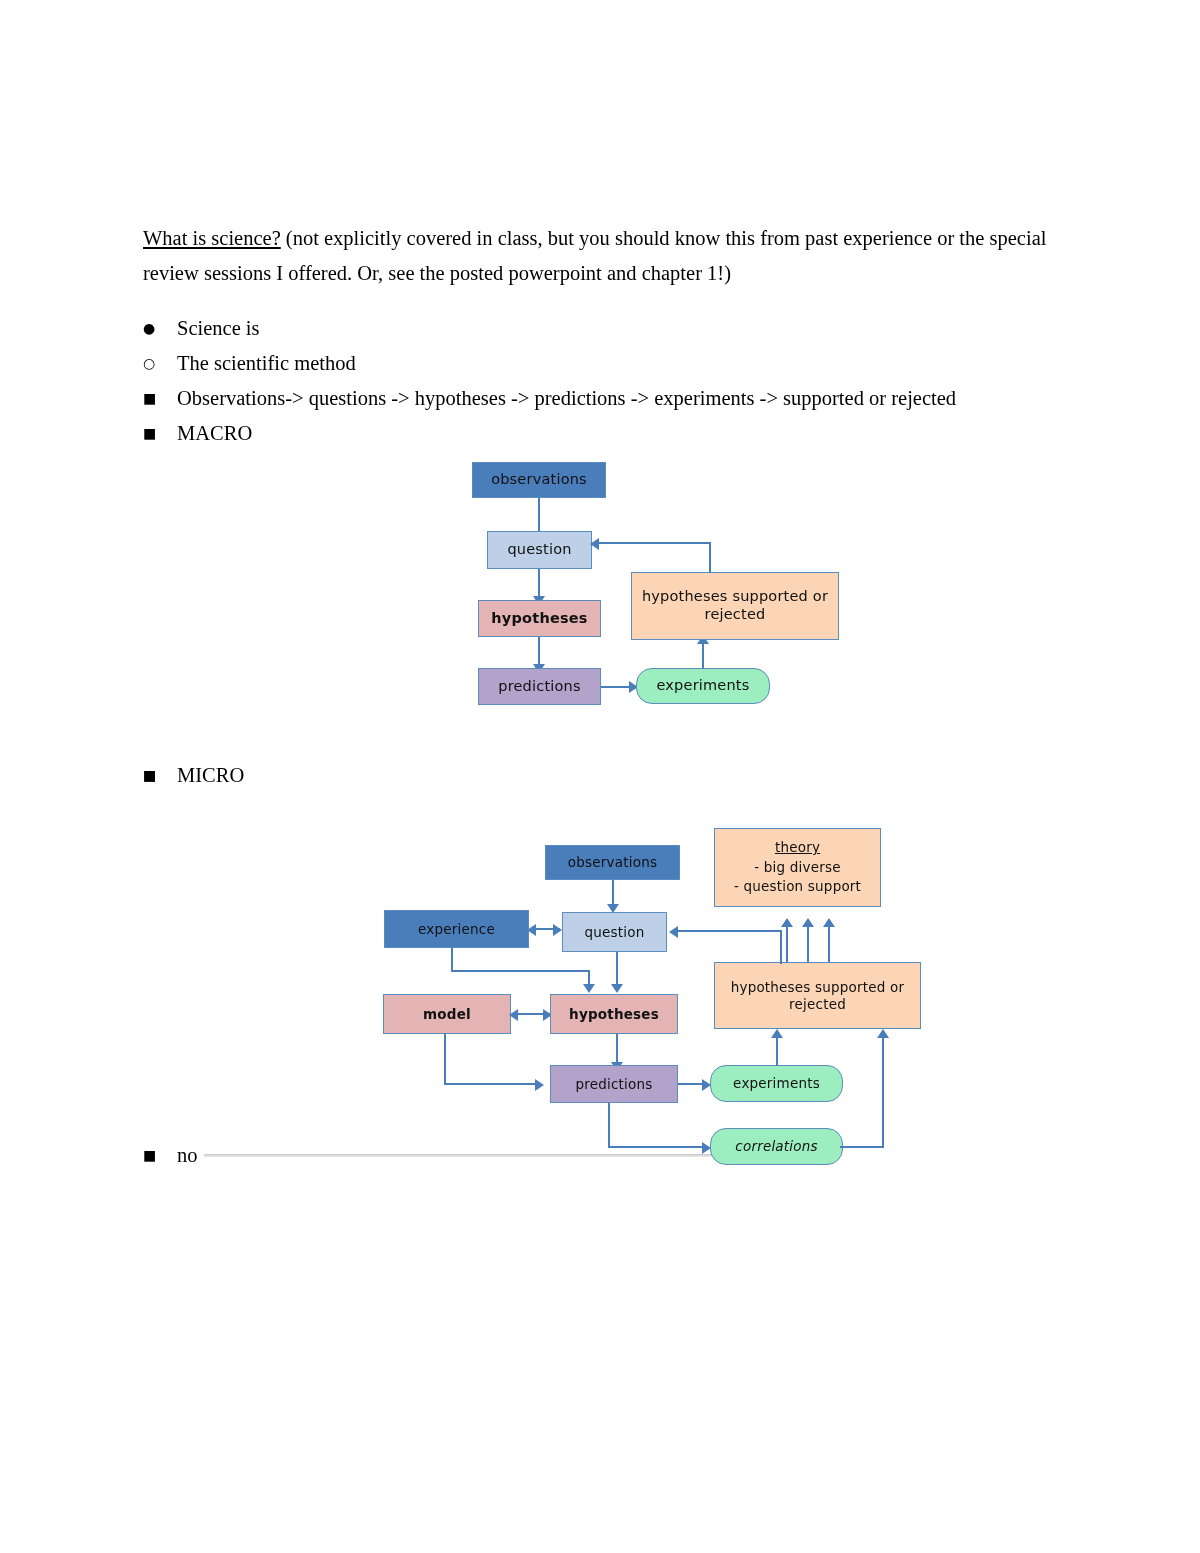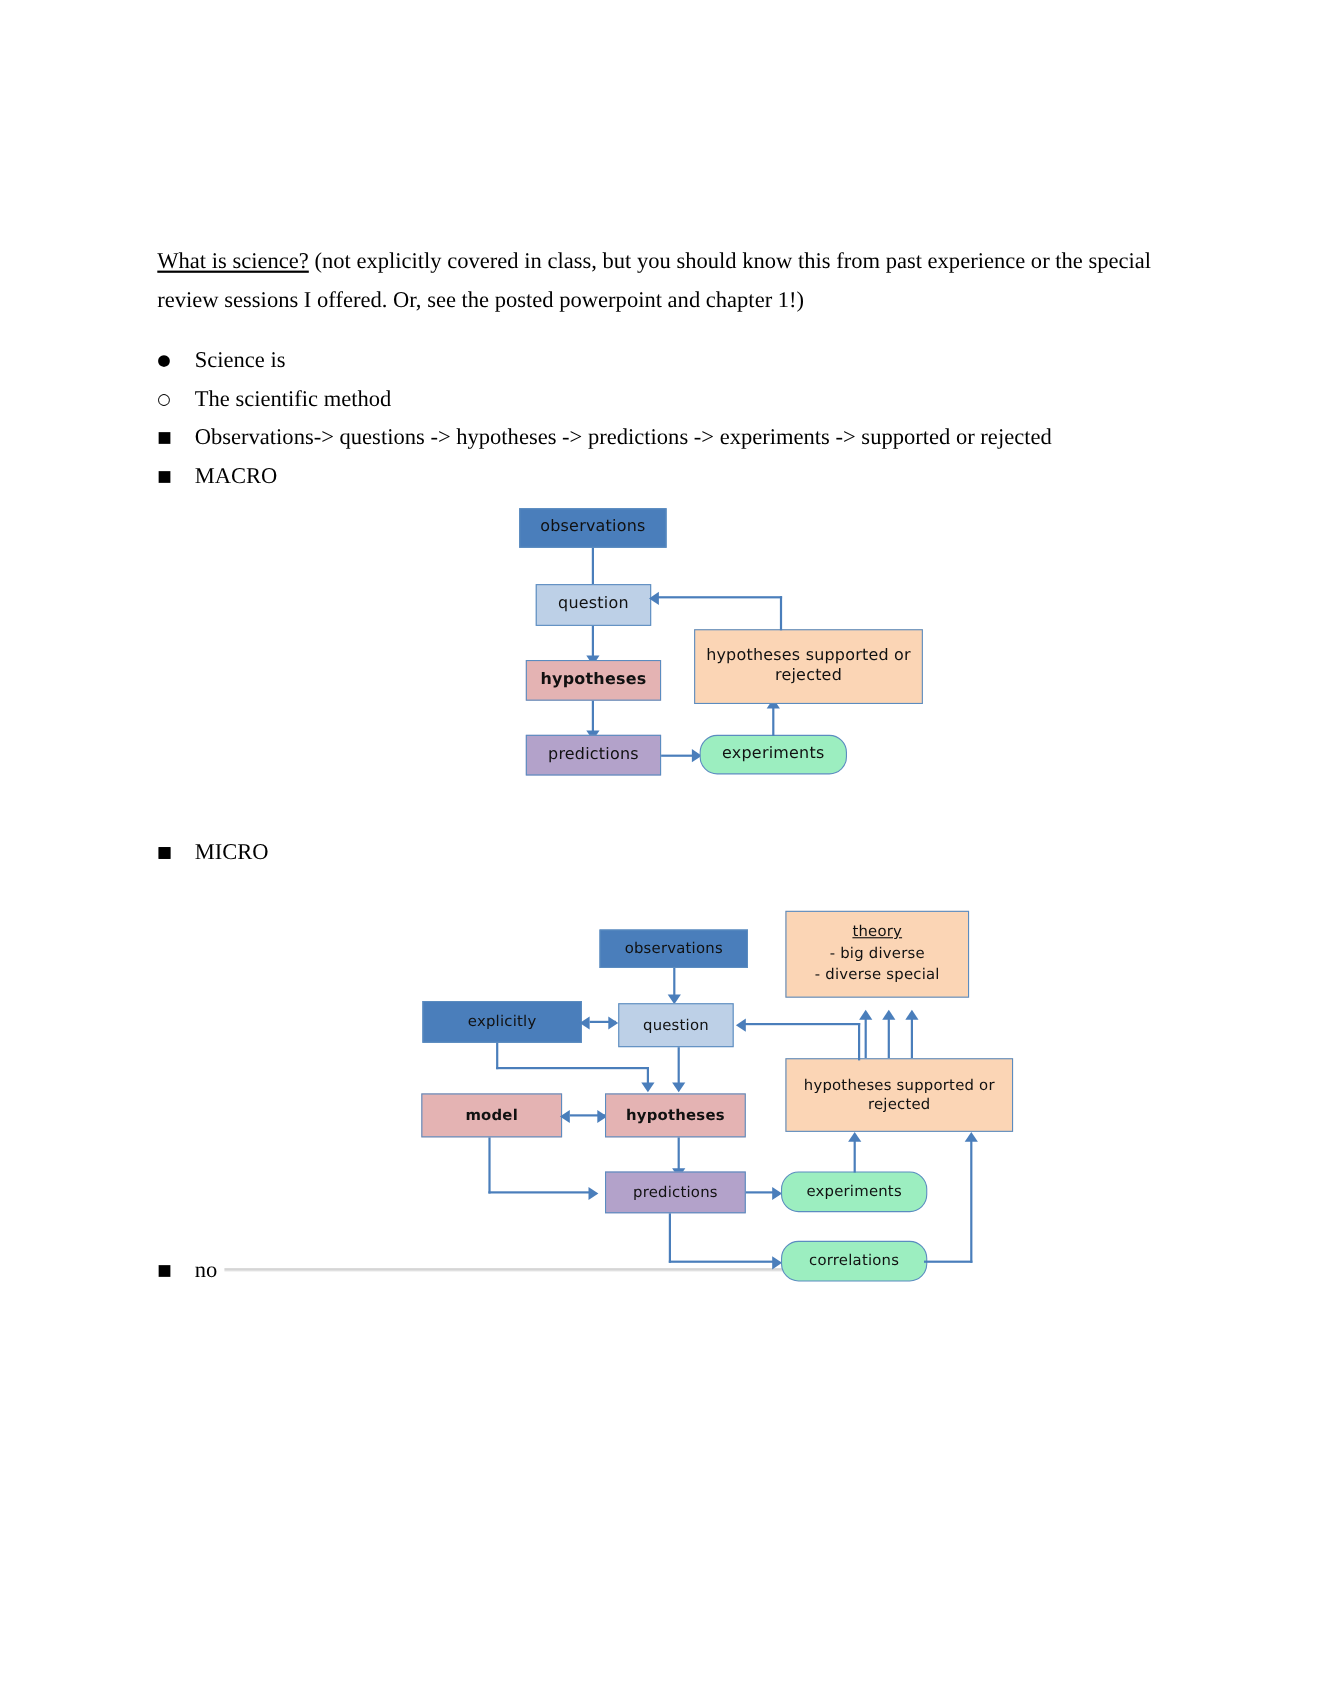--- a/index.html
+++ b/index.html
@@ -219,33 +219,33 @@
   <div class="node n-darkblue" style="left:165px; top:25px; width:135px; height:35px; font-size:13.5px;">
     <span>observations</span>
   </div>
   <div class="seg v" style="left:232px; top:60px; height:28px;"></div>
   <div class="arrow down" style="left:227px; top:84px;"></div>
 
   <div class="node n-peach" style="left:334px; top:8px; width:167px; height:79px; flex-direction:column;">
     <div class="theory-body">
       <span class="ln theory-title">theory</span>
       <span class="ln">- big diverse</span>
-      <span class="ln">- diverse special</span>
+      <span class="ln">- question support</span>
     </div>
   </div>
 
   <div class="seg v" style="left:406px; top:104px; height:38px;"></div>
   <div class="arrow up" style="left:401px; top:98px;"></div>
   <div class="seg v" style="left:427px; top:104px; height:38px;"></div>
   <div class="arrow up" style="left:422px; top:98px;"></div>
   <div class="seg v" style="left:448px; top:104px; height:38px;"></div>
   <div class="arrow up" style="left:443px; top:98px;"></div>
 
   <div class="node n-darkblue" style="left:4px; top:90px; width:145px; height:38px; font-size:13.5px;">
-    <span>explicitly</span>
+    <span>experience</span>
   </div>
 
   <div class="seg h" style="left:156px; top:108px; width:24px;"></div>
   <div class="arrow left" style="left:147px; top:104px;"></div>
   <div class="arrow right" style="left:173px; top:104px;"></div>
 
   <div class="node n-lightblue" style="left:182px; top:92px; width:105px; height:40px; font-size:13.5px;">
     <span>question</span>
   </div>
 
@@ -284,21 +284,21 @@
   <div class="arrow right" style="left:322px; top:259px;"></div>
 
   <div class="node n-green rounded" style="left:330px; top:245px; width:133px; height:37px; font-size:13.5px;">
     <span>experiments</span>
   </div>
 
   <div class="seg v" style="left:228px; top:283px; height:45px;"></div>
   <div class="seg h" style="left:228px; top:326px; width:98px;"></div>
   <div class="arrow right" style="left:322px; top:322px;"></div>
 
-  <div class="node n-green rounded" style="left:330px; top:308px; width:133px; height:37px; font-size:13.5px;">
+  <div class="node n-green rounded" style="left:330px; top:308px; width:133px; height:37px; font-size:13.5px;font-style:italic;">
     <span>correlations</span>
   </div>
 
   <div class="node n-peach" style="left:334px; top:142px; width:207px; height:67px; font-size:13.5px;">
     <span style="padding:0 5px;">hypotheses supported or rejected</span>
   </div>
 
   <div class="seg v" style="left:396px; top:215px; height:31px;"></div>
   <div class="arrow up" style="left:391px; top:209px;"></div>
 

